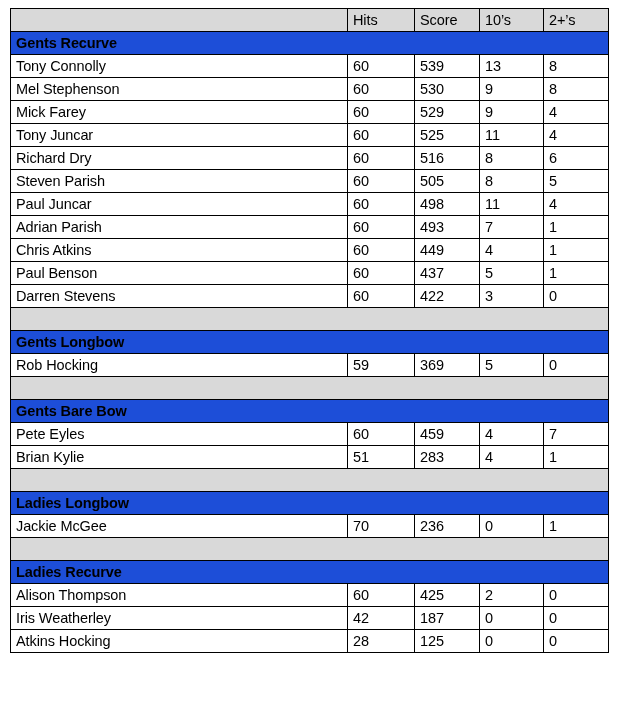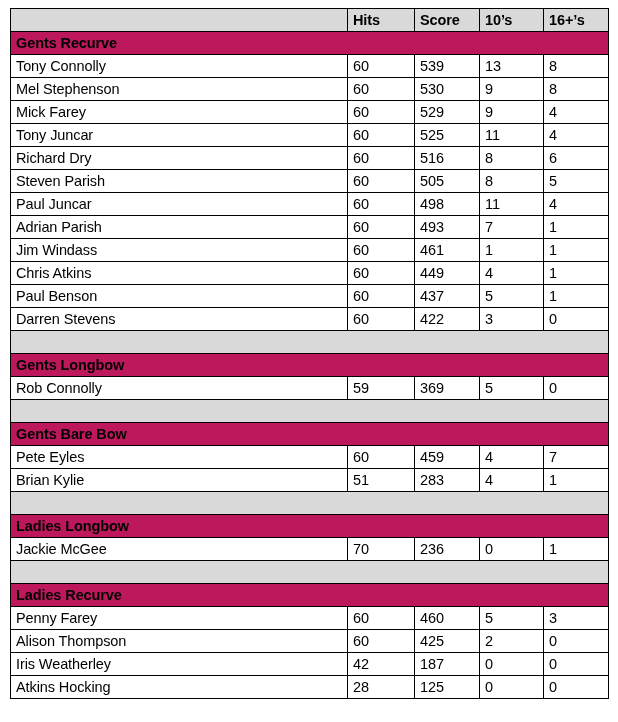--- a/index.html
+++ b/index.html
@@ -43,26 +43,26 @@
 
   
   col.c-name  { width: 337px; }
   col.c-hits  { width: 67px; }
   col.c-score { width: 65px; }
   col.c-tens  { width: 64px; }
   col.c-tensp { width: 65px; }
 
   tr.header-row td {
     background: #d9d9d9;
-    font-weight: bold;
+    font-weight: normal;
   }
 
   tr.section-row td {
     font-weight: bold;
-    background: #be185d;
+    background: #1d4ed8;
     margin-top: 16px;
   }
 
   tr.spacer-row td {
     background: #d9d9d9;
     height: 22px;
   }
 
   tr.data-row td {
     background: #ffffff;
@@ -79,21 +79,21 @@
       <col class="c-score">
       <col class="c-tens">
       <col class="c-tensp">
     </colgroup>
     <tbody id="results-body">
         <tr class="header-row">
           <td></td>
           <td>Hits</td>
           <td>Score</td>
           <td>10’s</td>
-          <td>16+’s</td>
+          <td>2+’s</td>
         </tr>
         <tr class="section-row">
           <td colspan="5">Gents Recurve</td>
         </tr>
         <tr class="data-row">
           <td>Tony Connolly</td>
           <td>60</td>
           <td>539</td>
           <td>13</td>
           <td>8</td>
@@ -141,27 +141,20 @@
           <td>4</td>
         </tr>
         <tr class="data-row">
           <td>Adrian Parish</td>
           <td>60</td>
           <td>493</td>
           <td>7</td>
           <td>1</td>
         </tr>
         <tr class="data-row">
-          <td>Jim Windass</td>
-          <td>60</td>
-          <td>461</td>
-          <td>1</td>
-          <td>1</td>
-        </tr>
-        <tr class="data-row">
           <td>Chris Atkins</td>
           <td>60</td>
           <td>449</td>
           <td>4</td>
           <td>1</td>
         </tr>
         <tr class="data-row">
           <td>Paul Benson</td>
           <td>60</td>
           <td>437</td>
@@ -175,21 +168,21 @@
           <td>3</td>
           <td>0</td>
         </tr>
         <tr class="spacer-row">
           <td colspan="5"></td>
         </tr>
         <tr class="section-row">
           <td colspan="5">Gents Longbow</td>
         </tr>
         <tr class="data-row">
-          <td>Rob Connolly</td>
+          <td>Rob Hocking</td>
           <td>59</td>
           <td>369</td>
           <td>5</td>
           <td>0</td>
         </tr>
         <tr class="spacer-row">
           <td colspan="5"></td>
         </tr>
         <tr class="section-row">
           <td colspan="5">Gents Bare Bow</td>
@@ -221,27 +214,20 @@
           <td>0</td>
           <td>1</td>
         </tr>
         <tr class="spacer-row">
           <td colspan="5"></td>
         </tr>
         <tr class="section-row">
           <td colspan="5">Ladies Recurve</td>
         </tr>
         <tr class="data-row">
-          <td>Penny Farey</td>
-          <td>60</td>
-          <td>460</td>
-          <td>5</td>
-          <td>3</td>
-        </tr>
-        <tr class="data-row">
           <td>Alison Thompson</td>
           <td>60</td>
           <td>425</td>
           <td>2</td>
           <td>0</td>
         </tr>
         <tr class="data-row">
           <td>Iris Weatherley</td>
           <td>42</td>
           <td>187</td>

